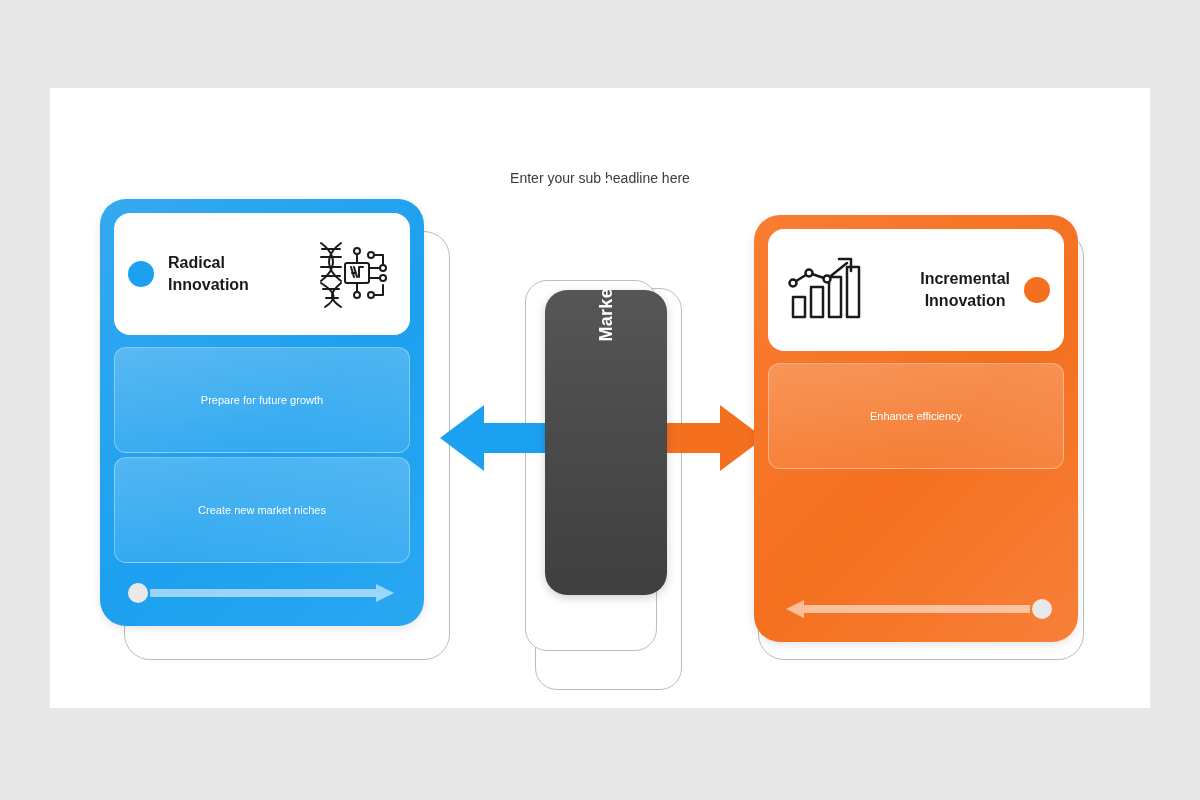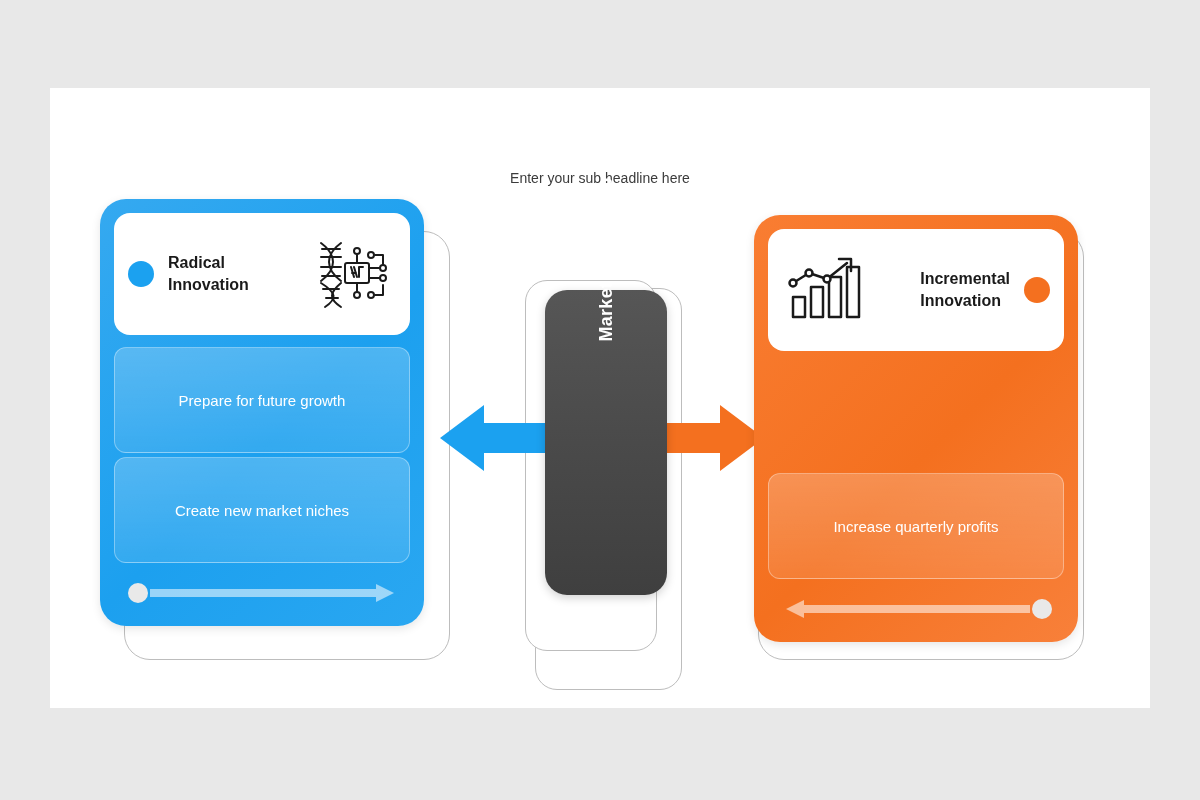--- a/index.html
+++ b/index.html
@@ -141,21 +141,21 @@
   .item-card {
     position: absolute;
     left: 14px;
     width: 296px;
     height: 106px;
     border-radius: 12px;
     display: flex;
     align-items: center;
     justify-content: center;
     color: #ffffff;
-    font-size: 15px;
+    font-size: 11px;
     text-align: center;
     box-sizing: border-box;
     padding: 0 16px;
   }
   .item-blue {
     background: linear-gradient(180deg, rgba(255,255,255,0.22), rgba(255,255,255,0.10));
     border: 1px solid rgba(255,255,255,0.35);
   }
   .item-orange {
     background: linear-gradient(180deg, rgba(255,255,255,0.22), rgba(255,255,255,0.10));
@@ -320,29 +320,29 @@
             <rect x="44" y="24" width="12" height="40"></rect>
             <rect x="62" y="14" width="12" height="50"></rect>
             <path d="M8 30 L24 20 L42 26 L62 10"></path>
             <path d="M54 6 L66 6 L66 18"></path>
             <circle cx="8" cy="30" r="3.5" fill="#fff"></circle>
             <circle cx="24" cy="20" r="3.5" fill="#fff"></circle>
             <circle cx="42" cy="26" r="3.5" fill="#fff"></circle>
           </g>
         </svg>
       </div>
-      <div class="header-label" style="margin-left:auto; text-align:left;">
+      <div class="header-label" style="margin-left:auto; text-align:center;">
         <div>Incremental</div>
         <div>Innovation</div>
       </div>
       <div class="dot dot-orange" style="margin-left:14px;"></div>
     </div>
 
-    <div class="item-card item-orange item-2">
-      <span>Increase quarterly profits</span>
+    <div class="item-card item-orange item-1">
+      <span>Enhance efficiency</span>
     </div>
 
     <div class="prog">
       <div class="prog-knob right"></div>
       <svg width="270" height="24" viewBox="0 0 270 24">
         <path d="M248 12 H22" stroke="rgba(255,255,255,0.55)" stroke-width="8" stroke-linecap="butt" fill="none"></path>
         <path d="M22 3 L4 12 L22 21 Z" fill="rgba(255,255,255,0.55)"></path>
       </svg>
     </div>
   </div>

